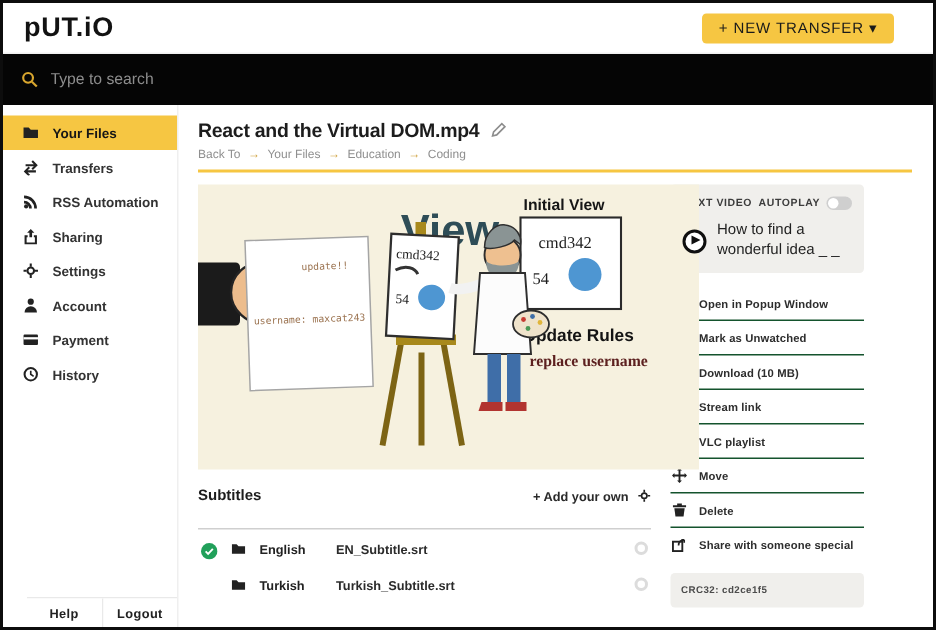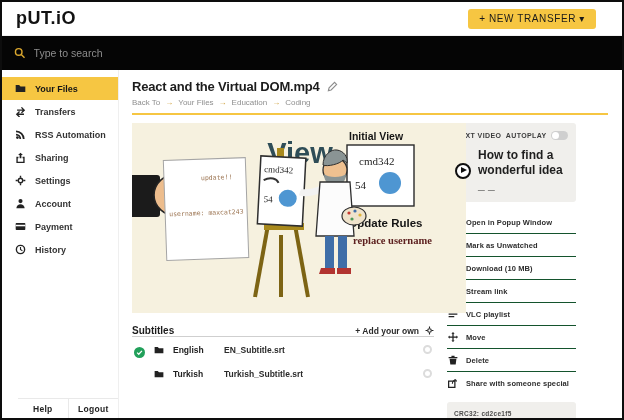--- a/index.html
+++ b/index.html
@@ -41,41 +41,41 @@
   .yrule { height:2px; background:#f6c642; margin-top:6px; }
   .cols { display:flex; gap:13px; margin-top:8px; }
   .leftcol { width:302px; flex:0 0 auto; }
 
   
   .thumb { width:334px; height:190px; background:#f6f1df; position:relative; overflow:hidden; }
   .thumb svg { position:absolute; inset:0; }
 
   
   .subs { margin-top:12px; }
-  .subs-hdr { display:flex; align-items:center; border-bottom:1px solid #cfcfcf; padding-bottom:0; }
+  .subs-hdr { display:flex; align-items:center; border-bottom:1px solid #cfcfcf; padding-bottom:16px; }
   .subs-title { font-size:10px; font-weight:800; color:#1d1d1d; }
   .subs-add { margin-left:auto; font-size:8.5px; font-weight:700; color:#2a2a2a; cursor:pointer; }
   .subs-gear { margin-left:6px; display:flex; cursor:pointer; }
   .sub-row { display:flex; align-items:center; gap:9px; padding:7px 2px 6px 2px; }
   .sub-lang { font-size:8.5px; font-weight:700; color:#222; width:42px; }
   .sub-file { font-size:8.5px; font-weight:700; color:#2b2b2b; }
   .ring { margin-left:auto; width:9px; height:9px; border:2px solid #dcdcdc; border-radius:50%; cursor:pointer; }
   .checkslot { width:11px; height:11px; flex:0 0 auto; }
 
   
   .rcol { width:129px; flex:0 0 auto; }
   .nextbox { background:#f0efec; border-radius:3px; padding:8px 8px 9px 8px; }
   .nb-top { display:flex; align-items:center; justify-content:space-between; }
   .nb-lab { font-size:7px; font-weight:800; letter-spacing:.4px; color:#3c3c3c; }
   .toggle { width:17px; height:9px; background:#cfcfcf; border-radius:5px; position:relative; cursor:pointer; }
   .toggle::after { content:""; position:absolute; left:1px; top:1px; width:7px; height:7px; border-radius:50%; background:#fff; }
   .nb-row { display:flex; align-items:center; gap:7px; margin-top:8px; cursor:pointer; }
   .play { width:16px; height:16px; border:2px solid #0f0f0f; border-radius:50%; position:relative; flex:0 0 auto; background:#fff; }
   .play::after { content:""; position:absolute; left:4px; top:2.5px; border-left:6px solid #0f0f0f; border-top:3.5px solid transparent; border-bottom:3.5px solid transparent; }
-  .nb-title { font-size:12px; font-weight:700; color:#1f1f1f; line-height:1.25; }
+  .nb-title { font-size:10px; font-weight:400; color:#1f1f1f; line-height:1.25; }
   .acts { margin-top:9px; }
   .act { display:flex; align-items:center; gap:8px; padding:6px 0 6px 1px; border-bottom:1px solid #14532d; cursor:pointer; }
   .act:last-child { border-bottom:none; }
   .act .ic { width:10px; height:10px; flex:0 0 auto; display:flex; }
   .act span.lab { font-size:7.5px; font-weight:700; color:#2d2d2d; letter-spacing:.1px; }
   .crcbox { margin-top:8px; background:#f0efec; border-radius:3px; padding:8px 7px; font-size:6.5px; font-weight:700; color:#4c4c4c; letter-spacing:.3px; }
 </style>
 </head>
 <body>
 

